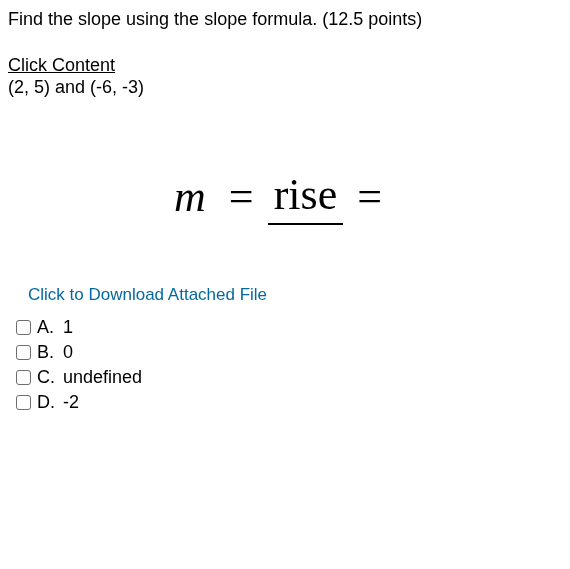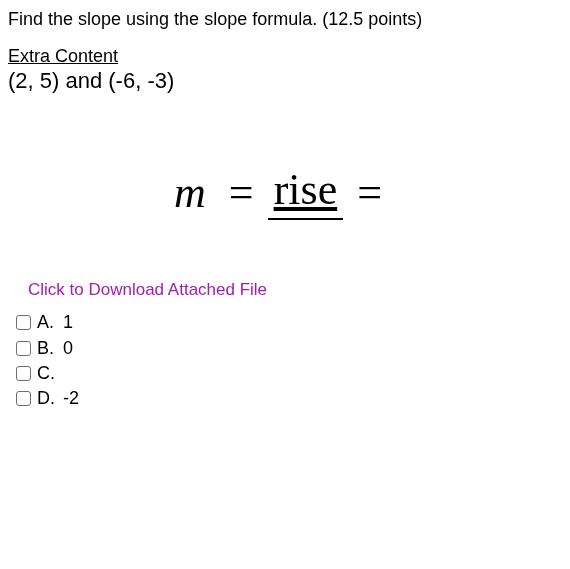--- a/index.html
+++ b/index.html
@@ -11,29 +11,29 @@
     background: #fff;
     color: #000;
   }
   .page {
     padding: 8px 8px 0 8px;
     box-sizing: border-box;
   }
   .question-text {
     font-size: 18px;
     line-height: 1.3;
-    margin-bottom: 15px;
+    margin-bottom: 24px;
   }
   .extra-content-label {
     font-size: 18px;
     text-decoration: underline;
     line-height: 1.2;
   }
   .points-text {
-    font-size: 22px;
+    font-size: 18px;
     line-height: 1.2;
     margin-bottom: 21px;
   }
 
   
   .formula-wrap {
     margin-top: 70px;
     margin-bottom: 60px;
     display: flex;
     justify-content: center;
@@ -55,21 +55,20 @@
     margin-left: 12px;
   }
   .eq-mid {
     font-size: 44px;
   }
   .frac {
     display: inline-flex;
     flex-direction: column;
     align-items: center;
     line-height: 1;
-    text-decoration: underline;
   }
   .frac .num,
   .frac .den {
     padding: 4px 6px 6px 6px;
     white-space: nowrap;
   }
   .frac .bar {
     width: 100%;
     height: 0;
     border-top: 2.5px solid #000;
@@ -81,21 +80,21 @@
     font-style: normal;
     margin-left: 1px;
   }
   .minus {
     font-style: normal;
     margin: 0 10px;
   }
 
   
   .download-link {
-    color: #a21caf;
+    color: #0369a1;
     font-size: 17px;
     margin: 0 0 10px 20px;
     cursor: pointer;
     display: inline-block;
   }
 
   
   .options {
     margin-left: 8px;
   }
@@ -120,21 +119,21 @@
     min-width: 20px;
   }
 </style>
 </head>
 <body>
 
 <div class="page">
 
   <div class="question-text">Find the slope using the slope formula. (12.5 points)</div>
 
-  <div class="extra-content-label">Extra Content</div>
+  <div class="extra-content-label">Click Content</div>
 
   <div class="points-text">(2, 5) and (-6, -3)</div>
 
   
   <div class="formula-wrap">
     <div class="formula">
       <span class="m-eq">
         <span class="ital">m</span>
         <span class="eq-sign">=</span>
       </span>
@@ -161,20 +160,21 @@
       <span>1</span>
     </label>
     <label class="option-row">
       <span class="chk"></span>
       <span class="letter">B.</span>
       <span>0</span>
     </label>
     <label class="option-row">
       <span class="chk"></span>
       <span class="letter">C.</span>
+      <span>undefined</span>
     </label>
     <label class="option-row">
       <span class="chk"></span>
       <span class="letter">D.</span>
       <span>-2</span>
     </label>
   </div>
 
 </div>
 

